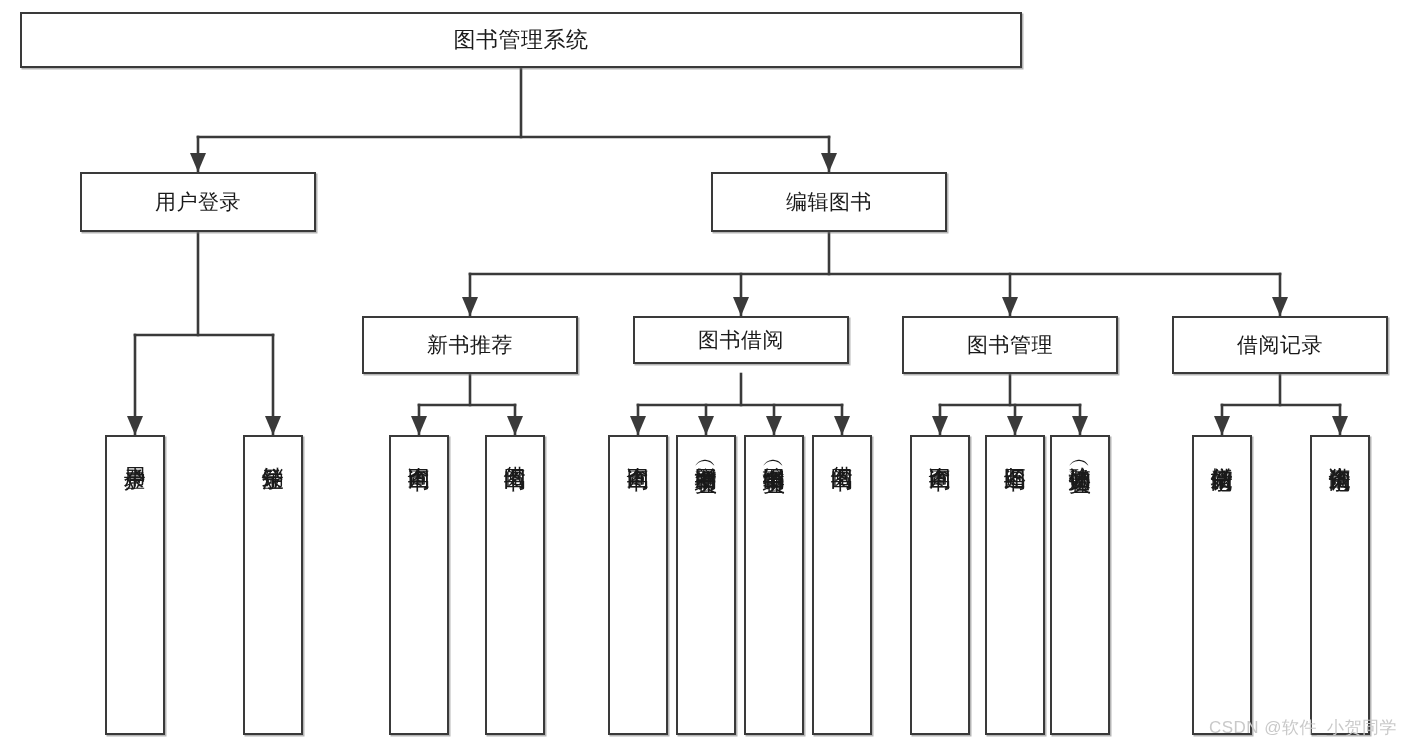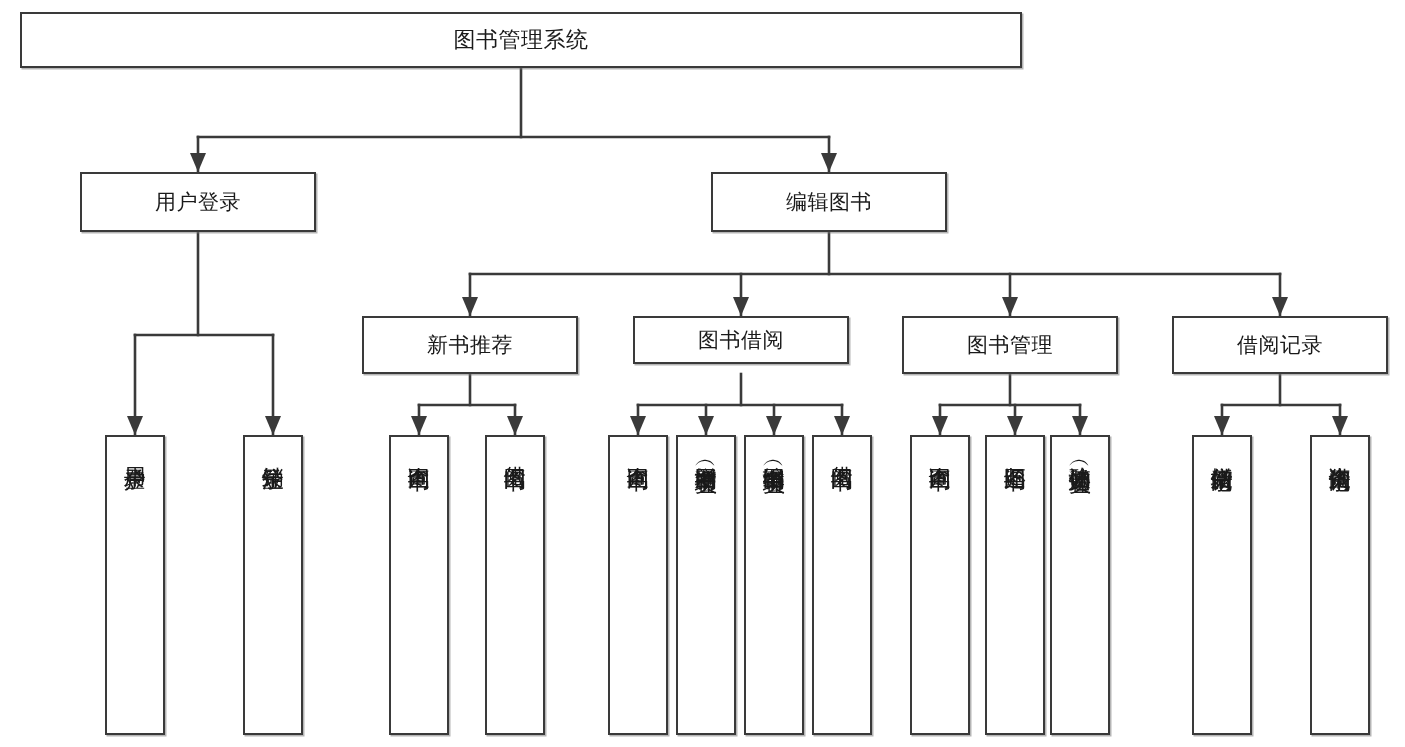--- a/index.html
+++ b/index.html
@@ -185,13 +185,14 @@
       <div class="node v" style="left: 1050px; top: 435px; width: 60px; height: 300px; border-color: rgb(58, 58, 58); background: rgb(255, 255, 255); color: rgb(26, 26, 26);">
         <span class="lbl">确认归还（管理员）</span>
       </div>
       <div class="node v" style="left: 1192px; top: 435px; width: 60px; height: 300px; border-color: rgb(58, 58, 58); background: rgb(255, 255, 255); color: rgb(26, 26, 26);">
         <span class="lbl">新增借阅记录</span>
       </div>
       <div class="node v" style="left: 1310px; top: 435px; width: 60px; height: 300px; border-color: rgb(58, 58, 58); background: rgb(255, 255, 255); color: rgb(26, 26, 26);">
         <span class="lbl">查询借阅记录</span>
       </div>
     </div>
+  <div class="watermark">CSDN @软件_小贺同学</div>
 </div>
 
 </body></html>

